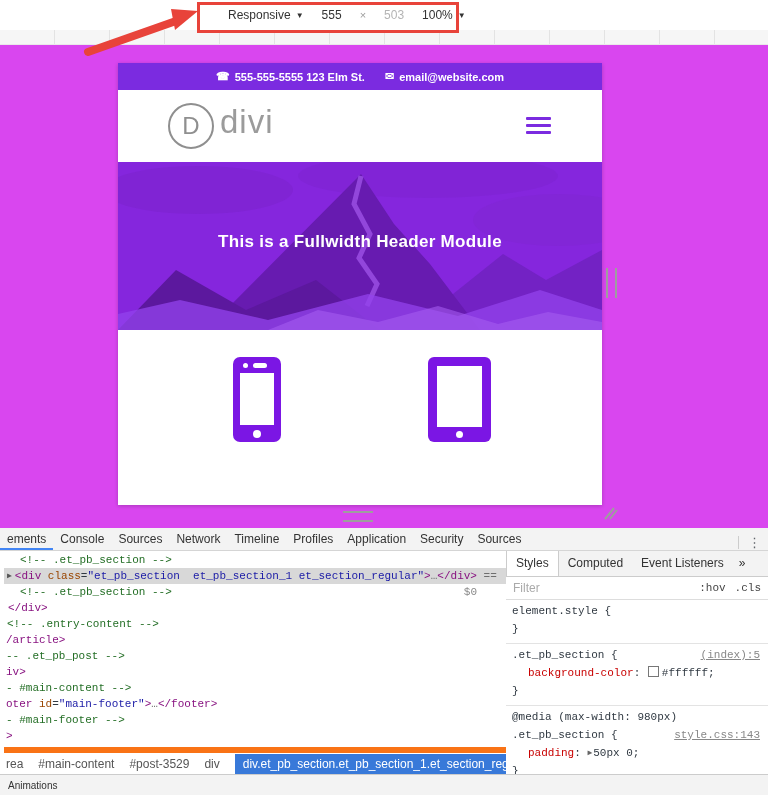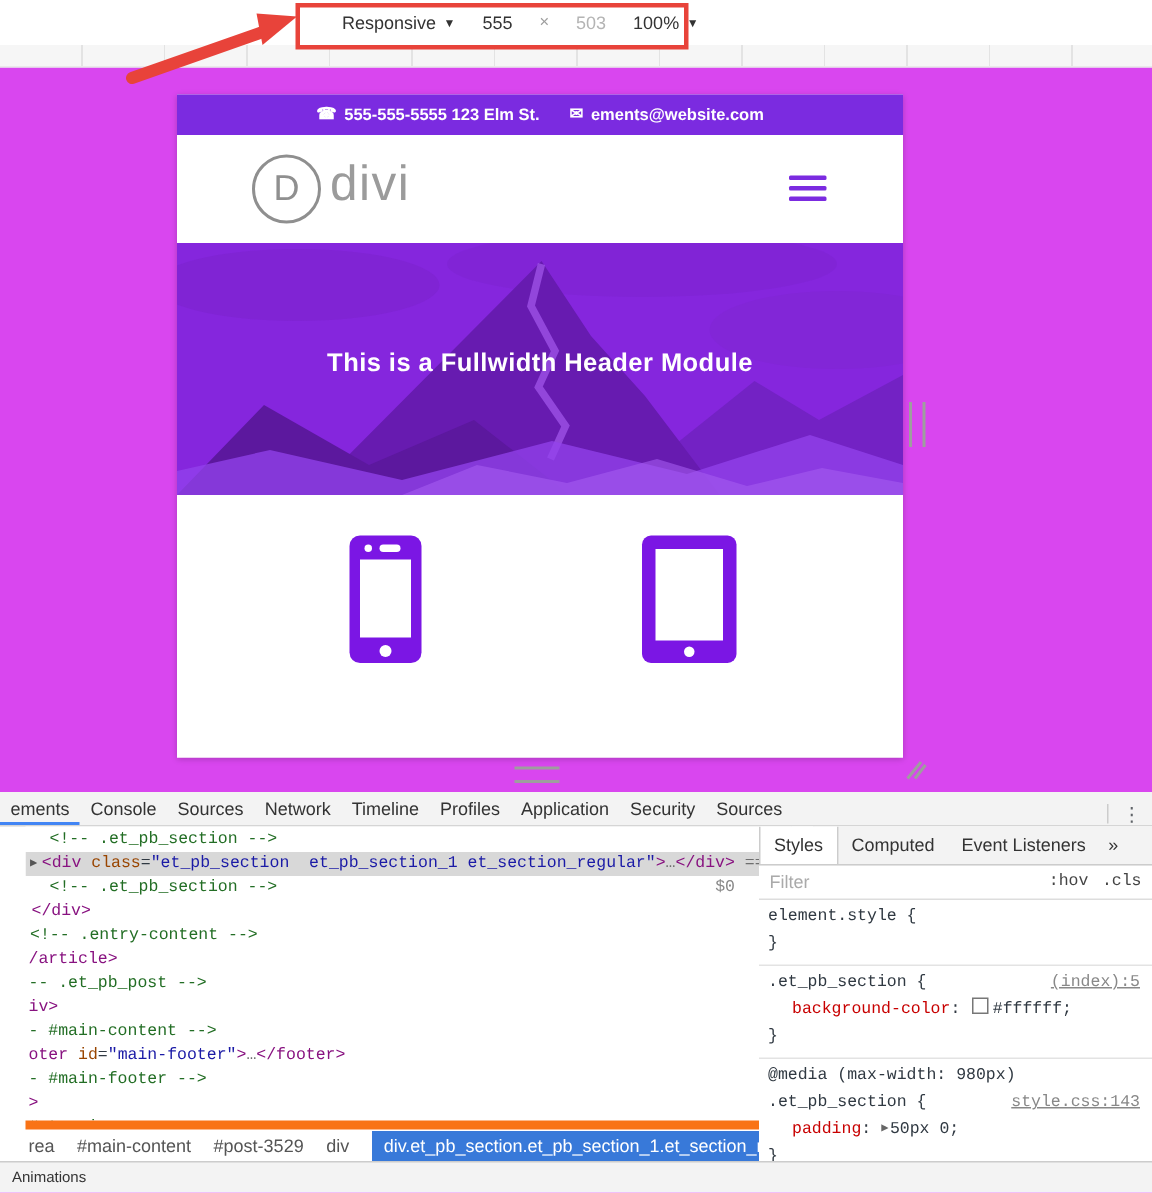--- a/index.html
+++ b/index.html
@@ -71,21 +71,21 @@
   .dt-tabbar{position:absolute;left:0;top:0;right:0;height:22px;background:#f3f3f3;
              border-bottom:1px solid #d5d5d5;display:flex;align-items:flex-end;font-size:12px;color:#333;}
   .dt-tabs{display:flex;}
   .dt-tab{padding:0 7px;line-height:22px;cursor:pointer;}
   .dt-tab.sel{box-shadow:inset 0 -2px 0 #4285f4;}
   .dt-tab-right{margin-left:auto;display:flex;align-items:center;}
   .dt-divider{width:1px;height:13px;background:#ccc;margin-right:9px;}
   .kebab{color:#5f6368;font-size:13px;margin-right:7px;letter-spacing:0;cursor:pointer;}
 
   .dt-main{position:absolute;left:0;top:23px;right:0;bottom:20px;}
-  .dt-left{position:absolute;left:17px;top:0;bottom:0;width:505px;border-right:1px solid #ccc;background:#fff;padding-left:20px;}
+  .dt-left{position:absolute;left:4px;top:0;bottom:0;width:505px;border-right:1px solid #ccc;background:#fff;padding-left:20px;}
   .dt-tree{position:absolute;left:0;top:0;right:0;bottom:22px;overflow:hidden;
            font-family:"Liberation Mono",monospace;font-size:11px;line-height:16px;padding-top:1px;}
   .code-line{white-space:pre;color:#303942;}
   .code-line.sel{background:#d8d8d8;}
   .tk-cm{color:#236e25;}
   .tk-tag{color:#881280;}
   .tk-attr{color:#994500;}
   .tk-val{color:#1a1aa6;}
   .tk-def{color:#303942;}
   .tk-dim{color:#6e6e6e;}
@@ -158,21 +158,21 @@
   </svg>
 
   <div class="preview">
     <div class="contact-bar">
       <span class="contact-item">
         <span class="c-icon">☎</span>
         <span>555-555-5555 123 Elm St.</span>
       </span>
       <span class="contact-item">
         <span class="c-icon">✉</span>
-        <span>ements@website.com</span>
+        <span>email@website.com</span>
       </span>
     </div>
     <div class="logo-row">
       <div class="logo-circle">
         <span>D</span>
       </div>
       <div class="logo-text">divi</div>
       <div class="hamburger">
         <div></div>
           <div></div>

